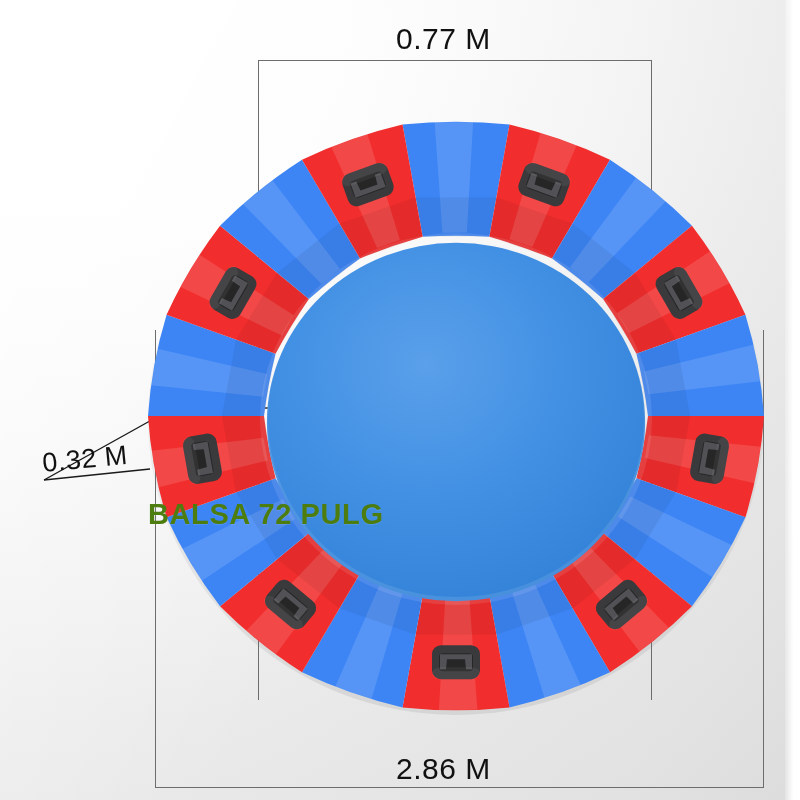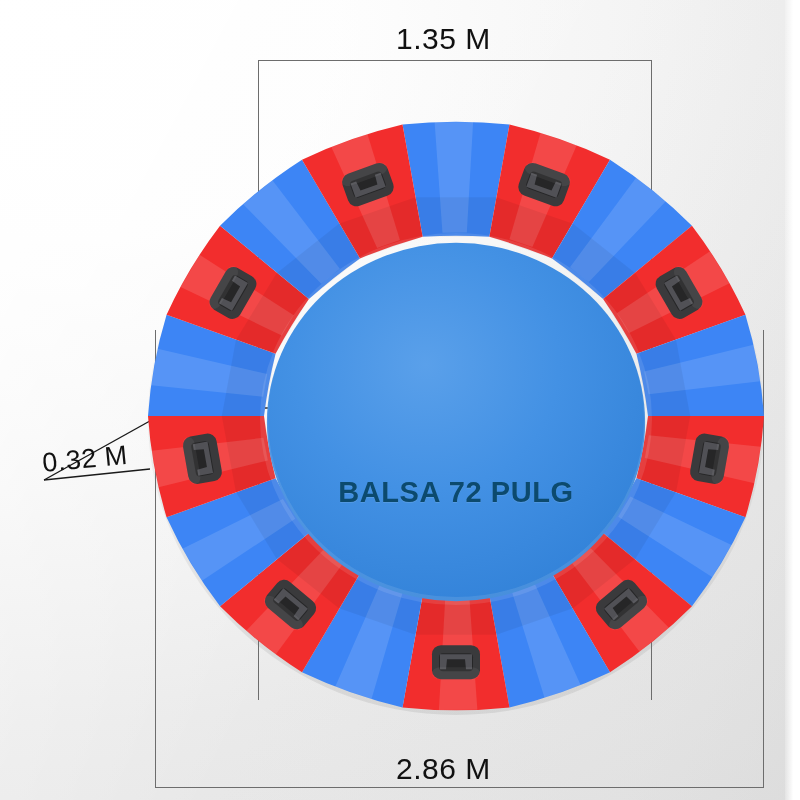--- a/index.html
+++ b/index.html
@@ -76,44 +76,44 @@
     display: block;
     width: 616px;
     height: 600px;
     overflow: visible;
   }
 
   #product-label {
     position: absolute;
     left: 0;
     right: 0;
-    top: 372px;
-    text-align: center;
-    color: #0c4a6e;
+    top: 394px;
+    text-align: left;
+    color: #4d7c0f;
     font-size: 29px;
     font-weight: bold;
     letter-spacing: 0.6px;
     font-family: "Liberation Sans", sans-serif;
     text-shadow: 0 1px 0 rgba(255,255,255,0.10);
     pointer-events: none;
   }
 </style>
 </head>
 <body>
 
 <div id="stage">
 
   <div id="backdrop"></div>
   <div id="backdrop-sheen"></div>
   <div id="backdrop-right"></div>
 
   <div class="dim-line dim-h" style="left:258px; top:60px; width:394px;"></div>
   <div class="dim-line dim-v" style="left:258px; top:60px; height:640px;"></div>
   <div class="dim-line dim-v" style="left:651px; top:60px; height:640px;"></div>
-  <div class="dim-label" style="left:396px; top:22px;">1.35 M</div>
+  <div class="dim-label" style="left:396px; top:22px;">0.77 M</div>
 
   <div class="dim-line dim-h" style="left:155px; top:787px; width:609px;"></div>
   <div class="dim-line dim-v" style="left:155px; top:330px; height:458px;"></div>
   <div class="dim-line dim-v" style="left:763px; top:330px; height:458px;"></div>
   <div class="dim-label" style="left:396px; top:752px;">2.86 M</div>
 
   <svg id="leader-svg" viewBox="0 0 800 800">
 
     <line x1="155" y1="408" x2="277" y2="408" stroke="#1a1a1a" stroke-width="1.4"></line>
 

